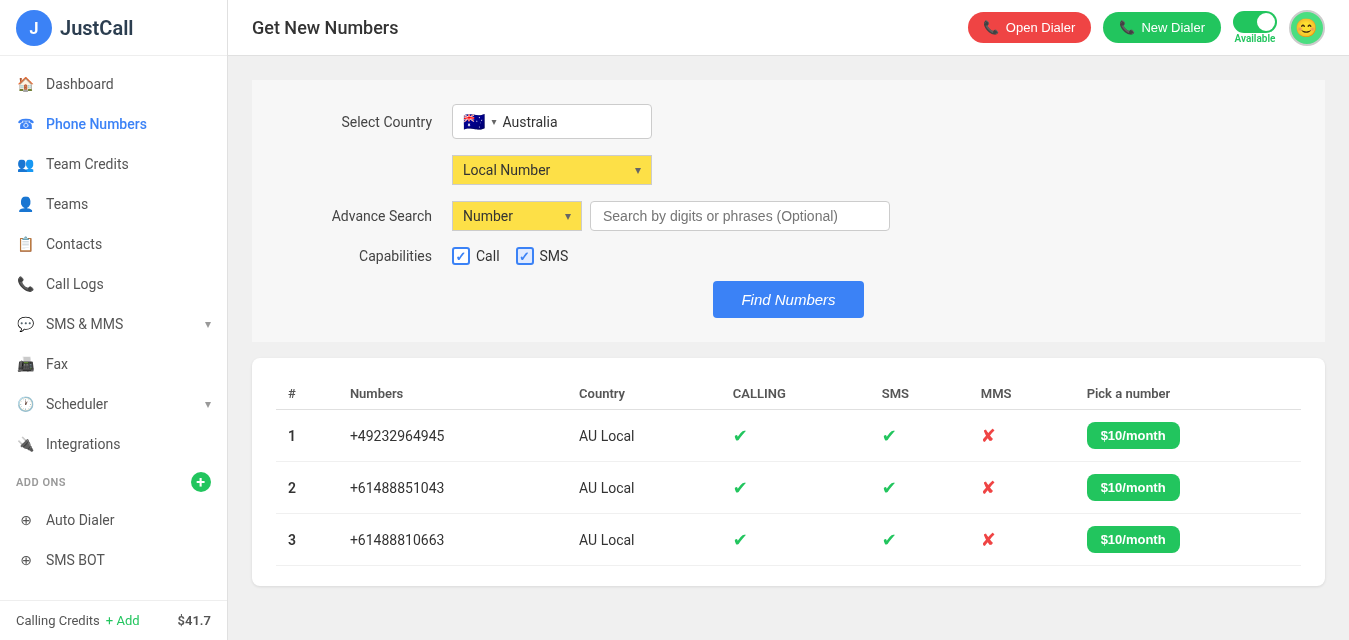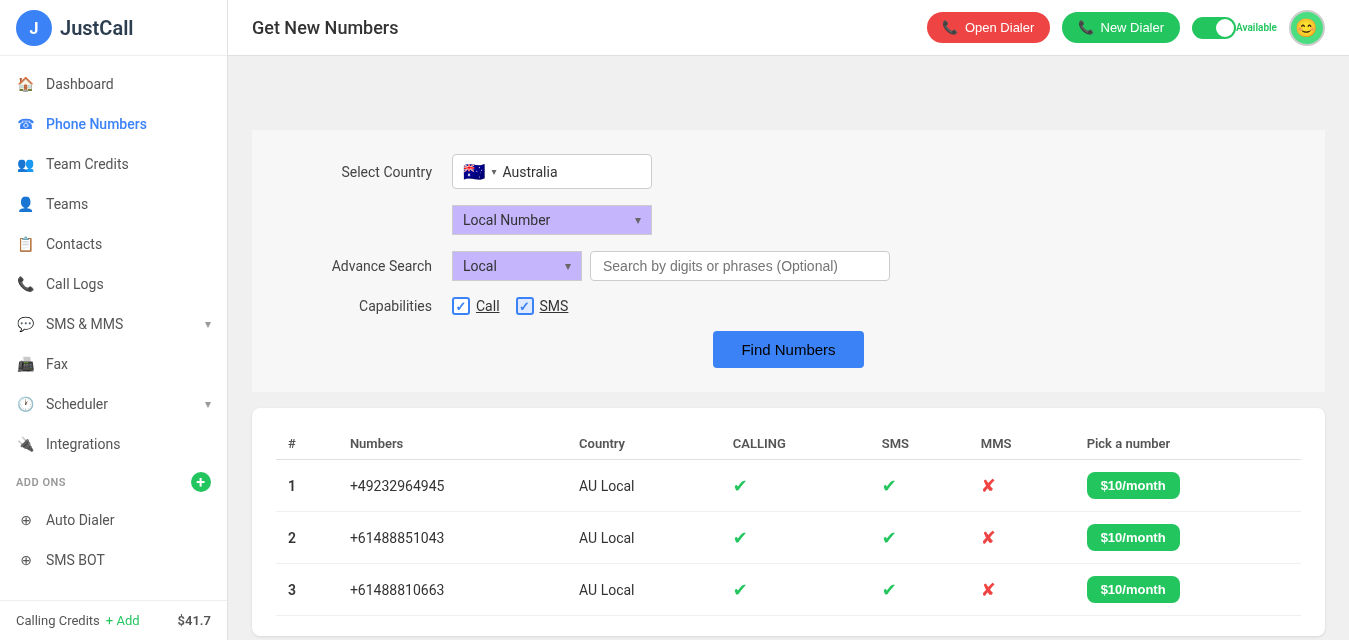--- a/index.html
+++ b/index.html
@@ -23,46 +23,46 @@
     .sidebar-footer .credit-amount { margin-left: auto; font-weight: 600; }
 
     
     .main { flex: 1; display: flex; flex-direction: column; overflow: hidden; }
 
     
     .header { background: #fff; border-bottom: 1px solid #e0e0e0; height: 56px; display: flex; align-items: center; padding: 0 24px; gap: 12px; flex-shrink: 0; }
     .header-title { font-size: 18px; font-weight: 500; color: #333; flex: 1; }
     .btn-open-dialer { background: #ef4444; color: #fff; border: none; border-radius: 20px; padding: 8px 16px; font-size: 13px; cursor: pointer; display: flex; align-items: center; gap: 6px; }
     .btn-new-dialer { background: #22c55e; color: #fff; border: none; border-radius: 20px; padding: 8px 16px; font-size: 13px; cursor: pointer; display: flex; align-items: center; gap: 6px; }
-    .available-toggle { display: flex; flex-direction: row; align-items: center; cursor: pointer; }
+    .available-toggle { display: flex; flex-direction: column; align-items: center; cursor: pointer; }
     .toggle-switch { width: 44px; height: 22px; background: #22c55e; border-radius: 11px; position: relative; }
     .toggle-knob { width: 18px; height: 18px; background: #fff; border-radius: 50%; position: absolute; top: 2px; right: 2px; }
     .available-label { font-size: 10px; color: #22c55e; font-weight: 600; }
     .avatar { width: 36px; height: 36px; border-radius: 50%; background: #4ade80; display: flex; align-items: center; justify-content: center; font-size: 18px; cursor: pointer; border: 2px solid #ccc; }
 
     
-    .content { flex: 1; overflow-y: auto; padding: 30px 24px; background: #f0f0f0; margin-top: 44px; }
+    .content { flex: 1; overflow-y: auto; padding: 24px 24px; background: #f0f0f0; }
 
     
     .search-form { background: #f7f7f7; padding: 24px 40px; margin-bottom: 16px; }
     .form-row { display: flex; align-items: center; margin-bottom: 16px; }
     .form-label { width: 140px; text-align: right; margin-right: 20px; color: #444; font-size: 14px; }
     .form-controls { display: flex; gap: 8px; align-items: center; }
     .country-select { display: flex; align-items: center; gap: 6px; border: 1px solid #ccc; background: #fff; padding: 6px 10px; border-radius: 4px; cursor: pointer; min-width: 200px; }
     .country-flag { font-size: 18px; }
     .country-name { flex: 1; font-size: 14px; color: #333; }
-    .number-type-select { border: 1px solid #ccc; background: #c4b5fd; padding: 6px 10px; border-radius: 0; cursor: pointer; min-width: 200px; display: flex; align-items: center; justify-content: space-between; font-size: 14px; color: #333; }
+    .number-type-select { border: 1px solid #ccc; background: #fde047; padding: 6px 10px; border-radius: 0; cursor: pointer; min-width: 200px; display: flex; align-items: center; justify-content: space-between; font-size: 14px; color: #333; }
     .search-input { border: 1px solid #ccc; background: #fff; padding: 6px 12px; border-radius: 4px; min-width: 300px; font-size: 14px; color: #999; outline: none; }
     .capabilities-row { display: flex; align-items: center; gap: 16px; }
     .capability-item { display: flex; align-items: center; gap: 6px; cursor: pointer; }
     .checkbox { width: 18px; height: 18px; border: 2px solid #3b82f6; border-radius: 3px; background: #fff; display: flex; align-items: center; justify-content: center; }
     .checkbox.checked { background: #fff; }
     .checkbox-check { color: #3b82f6; font-size: 13px; font-weight: bold; }
-    .capability-label { font-size: 14px; color: #333; text-decoration: underline; }
-    .btn-find { background: #3b82f6; color: #000000; border: none; border-radius: 4px; padding: 10px 28px; font-size: 15px; cursor: pointer; display: block; margin: 8px auto 0; }
+    .capability-label { font-size: 14px; color: #333; }
+    .btn-find { background: #3b82f6; color: #ffffff; border: none; border-radius: 4px; padding: 10px 28px; font-size: 15px; cursor: pointer; display: block; margin: 8px auto 0; font-style: italic; }
 
     
     .results-card { background: #fff; border-radius: 8px; padding: 20px 24px; box-shadow: 0 1px 3px rgba(0,0,0,0.1); }
     .results-title { text-align: center; font-size: 18px; color: #333; margin-bottom: 20px; }
     .results-title .country-word { font-weight: 600; }
     .results-title .numbers-word { color: #f59e0b; }
     .results-table { width: 100%; border-collapse: collapse; }
     .results-table th { text-align: left; padding: 8px 12px; color: #555; font-size: 13px; font-weight: 600; border-bottom: 1px solid #e0e0e0; }
     .results-table td { padding: 12px 12px; border-bottom: 1px solid #f0f0f0; font-size: 14px; color: #333; }
     .row-num { color: #f59e0b; font-weight: 600; }
@@ -184,21 +184,21 @@
         <div class="number-type-select">
           <span>Local Number</span>
           <span style="font-size:12px;color:#666;">▾</span>
         </div>
       </div>
 
       <div class="form-row">
         <label class="form-label">Advance Search</label>
         <div class="form-controls">
           <div class="number-type-select" style="min-width:130px;">
-            <span>Local</span>
+            <span>Number</span>
             <span style="font-size:12px;color:#666;">▾</span>
           </div>
           <input class="search-input" type="text" placeholder="Search by digits or phrases (Optional)" style="">
         </div>
       </div>
 
       <div class="form-row">
         <label class="form-label">Capabilities</label>
         <div class="capabilities-row">
           <div class="capability-item">

